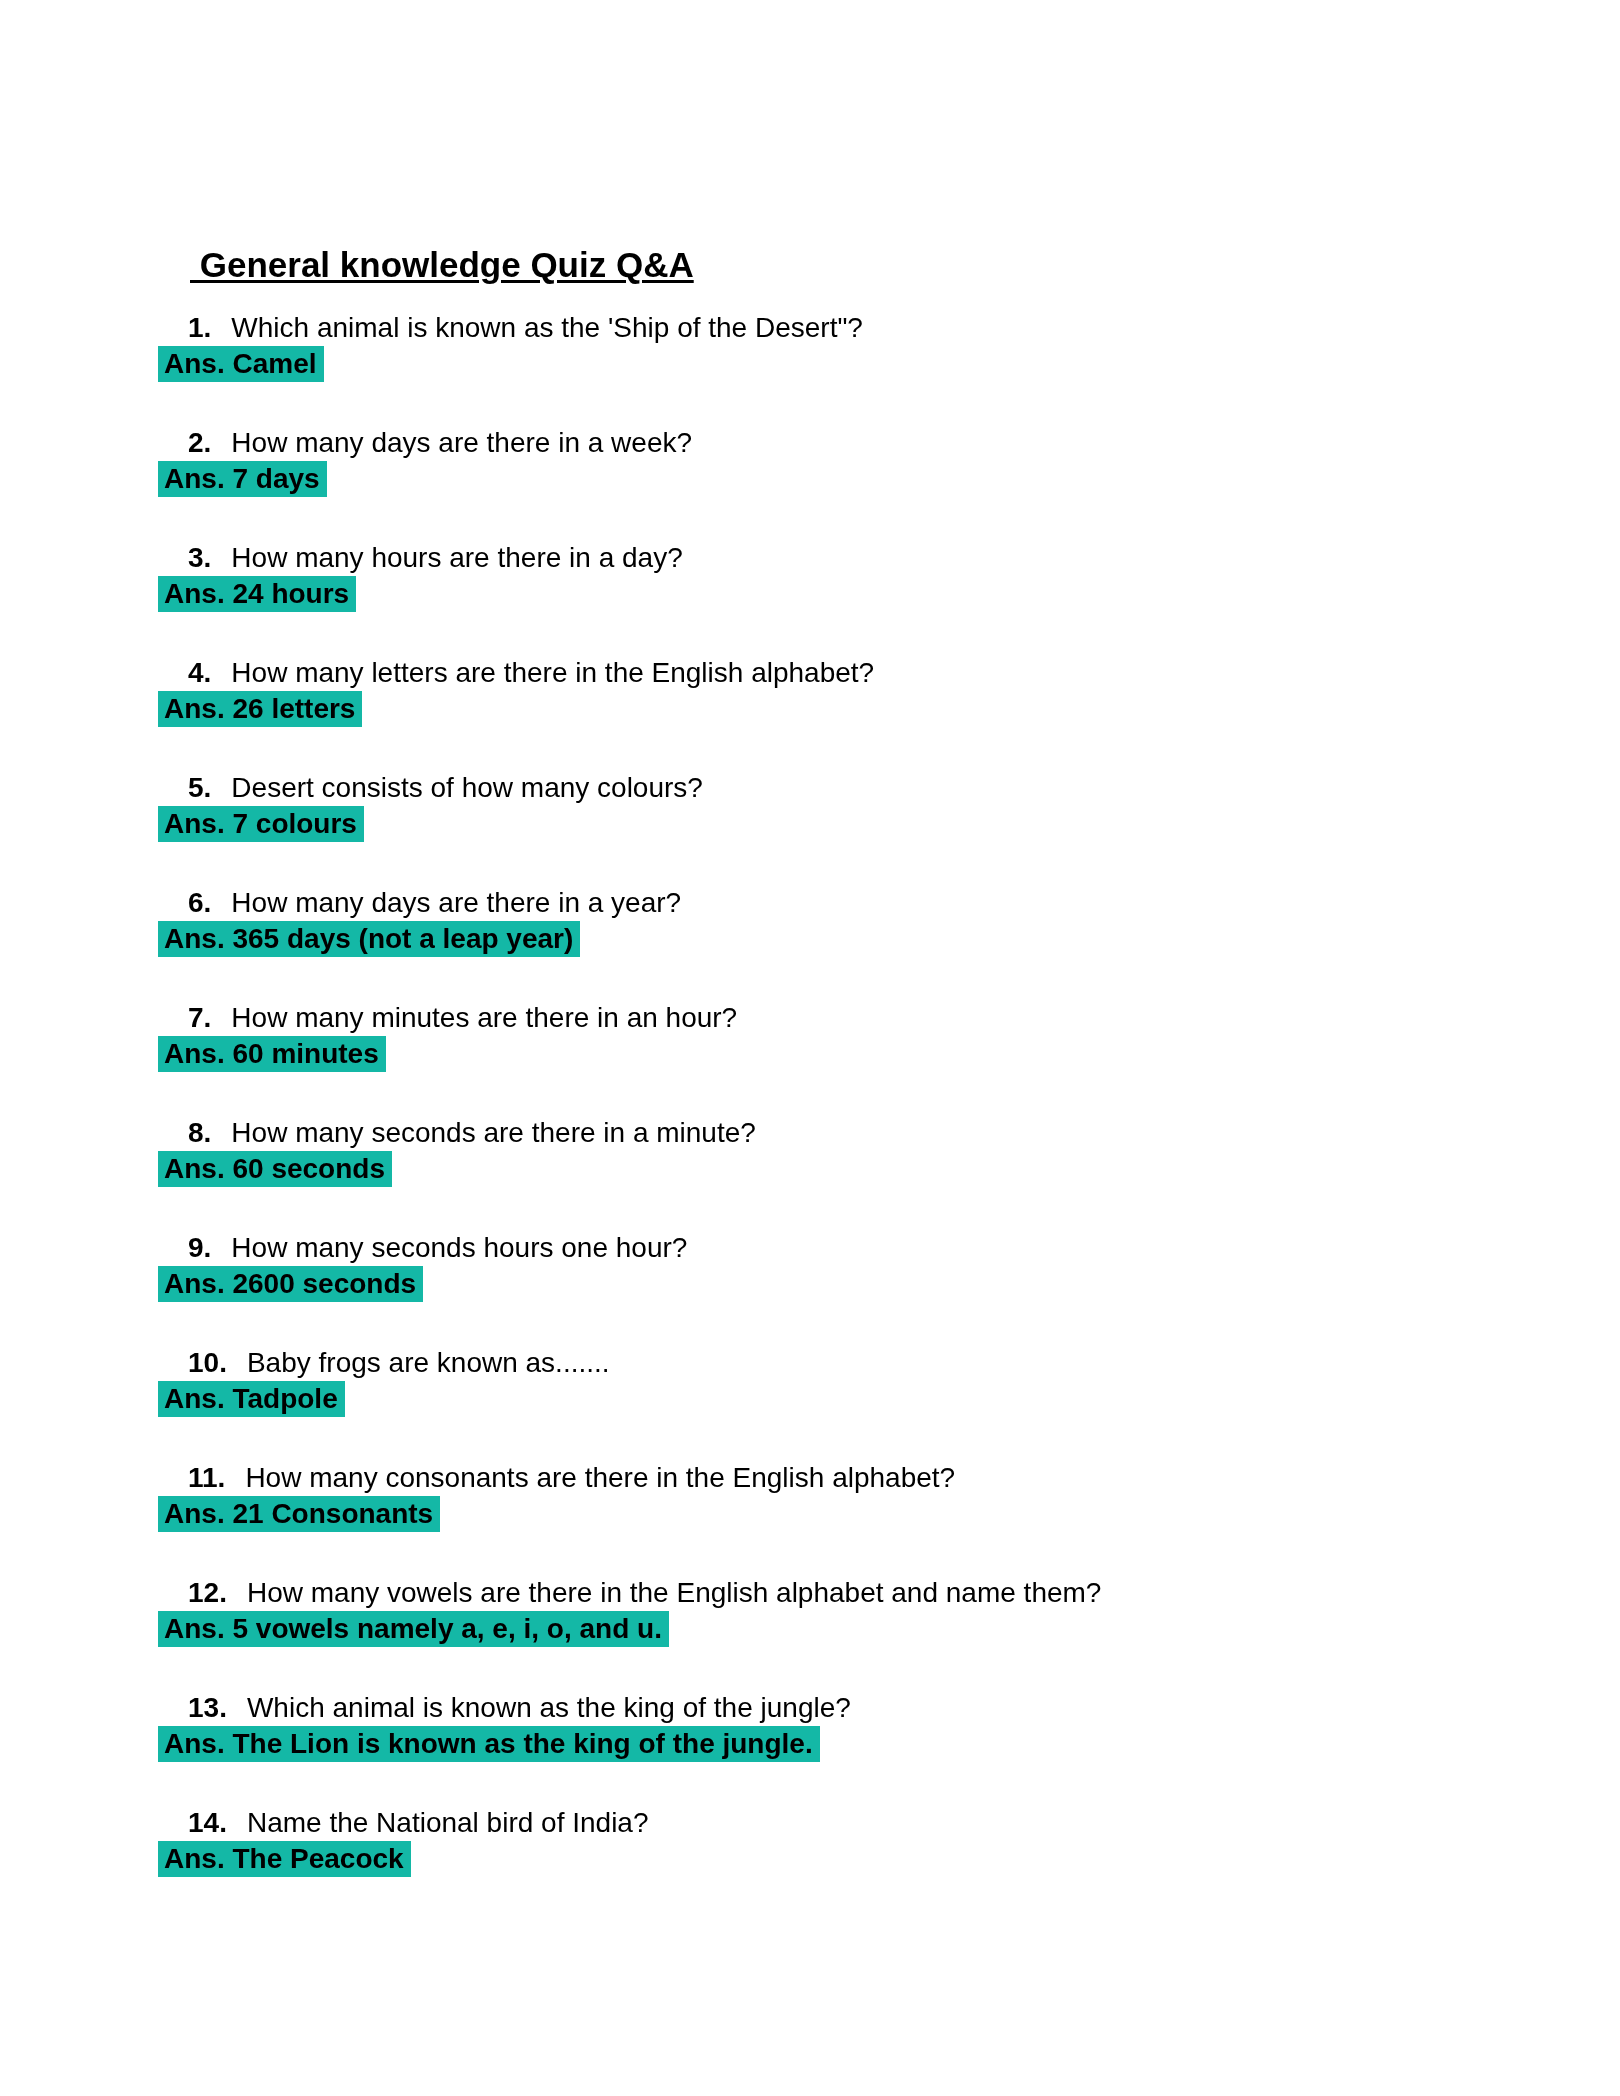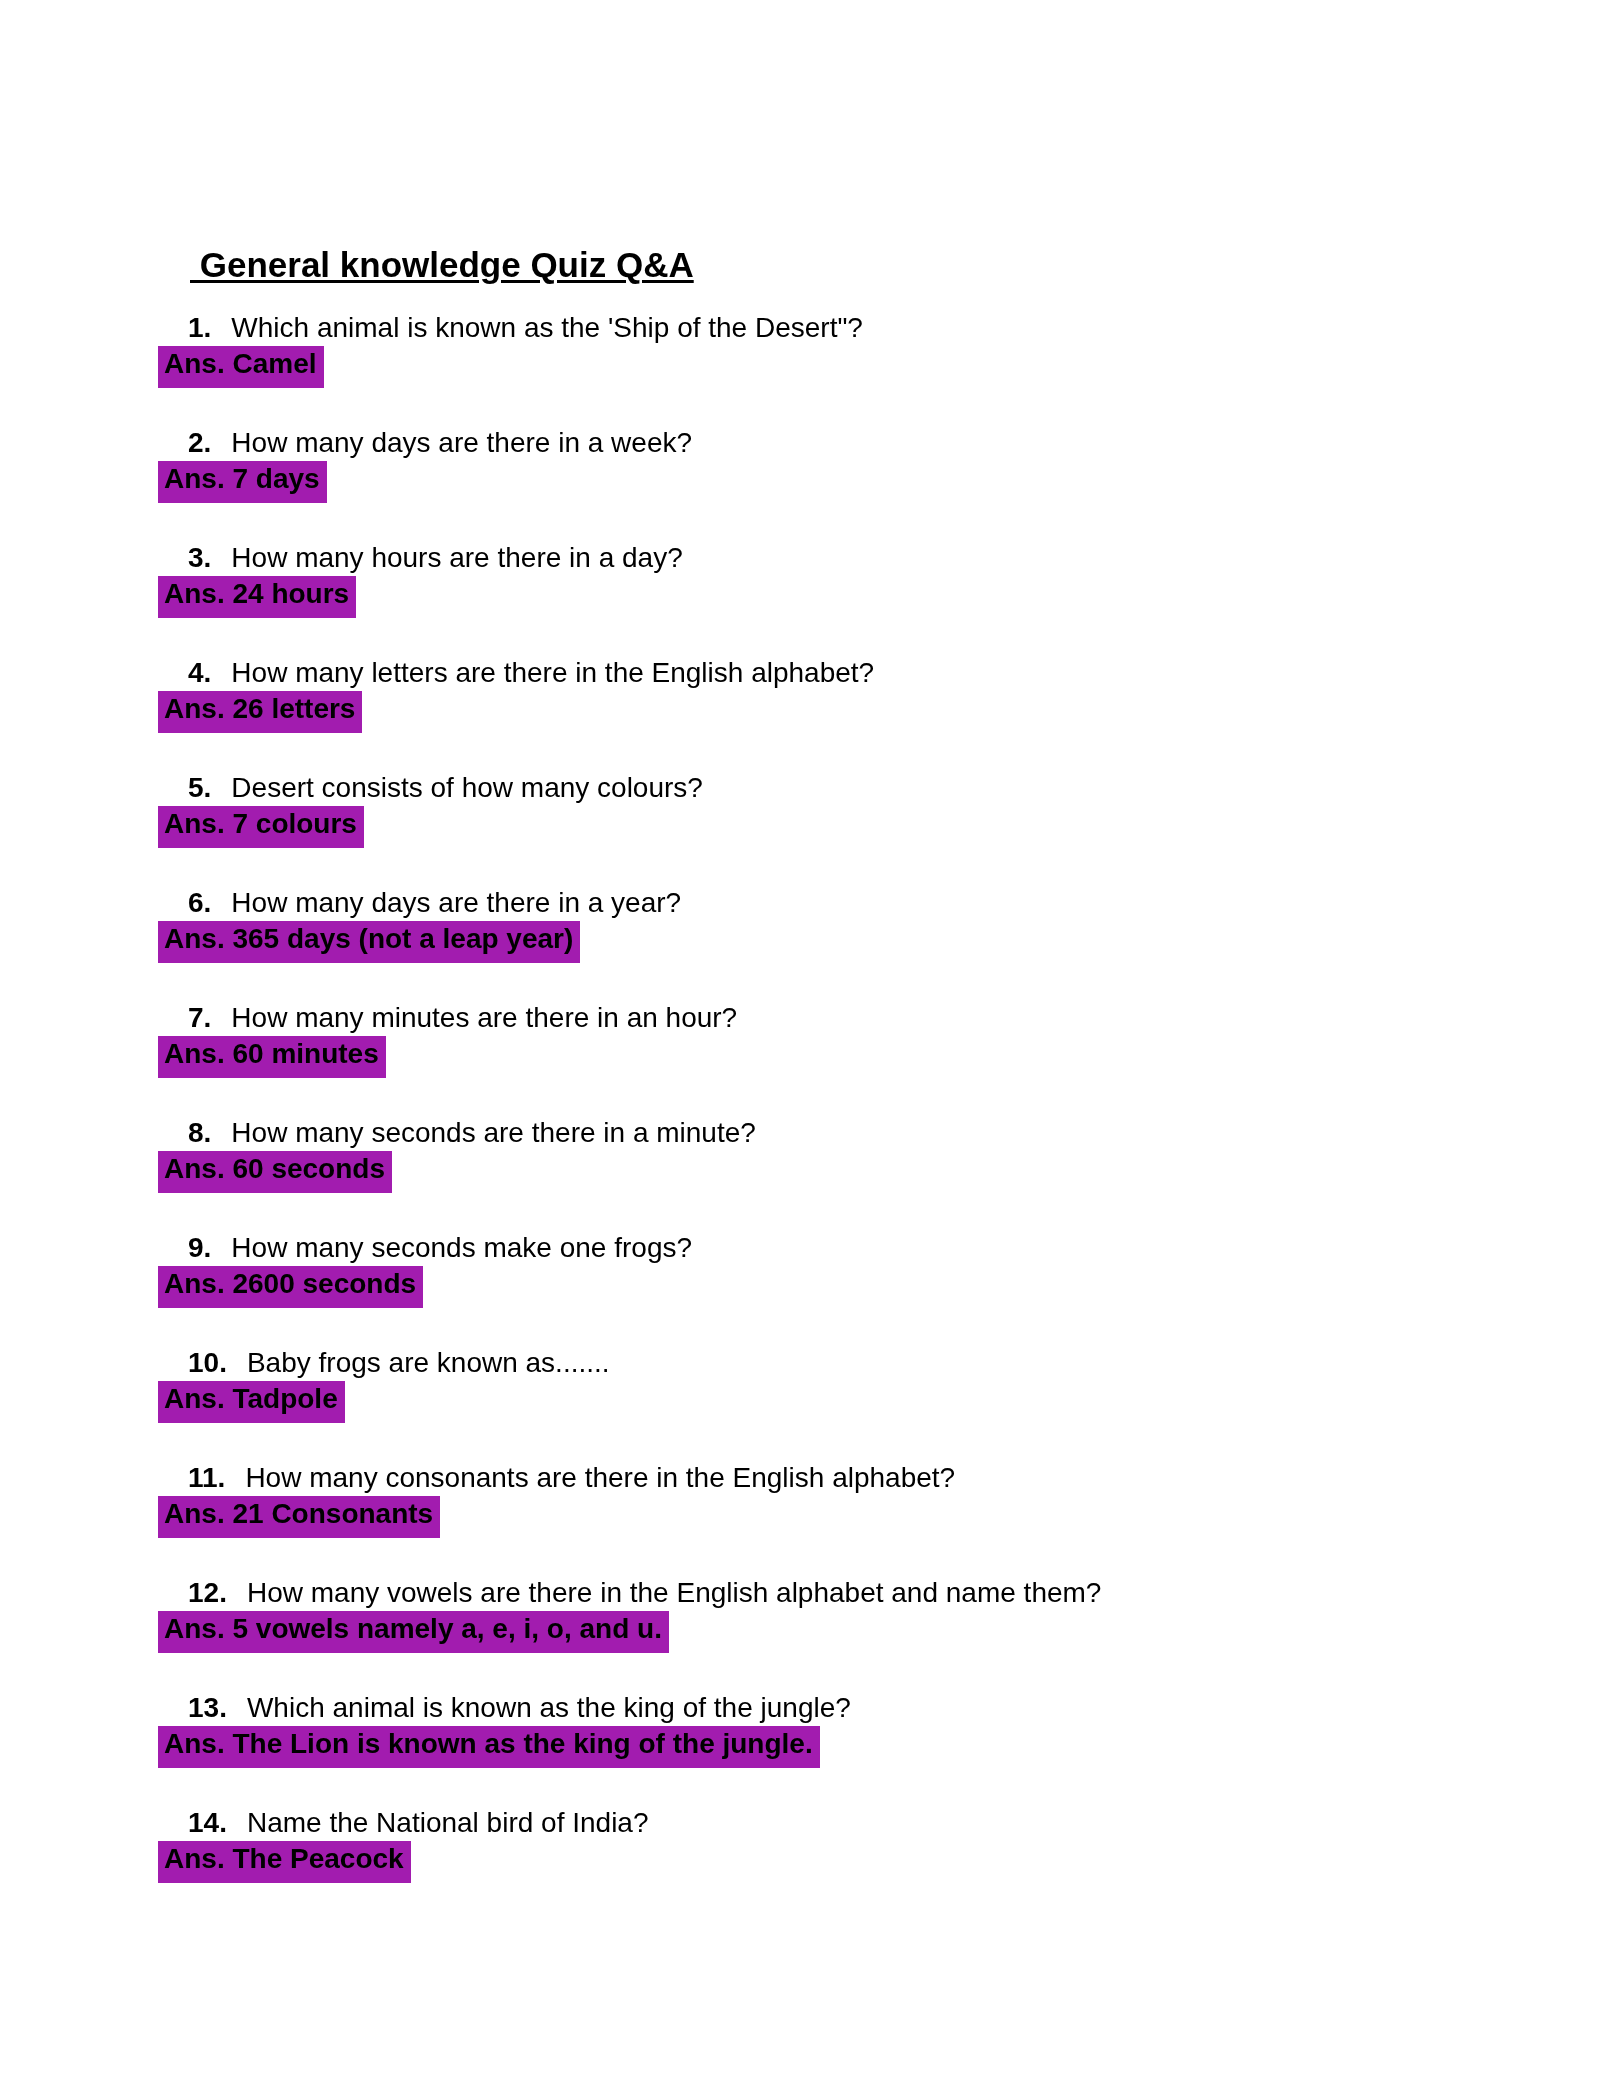--- a/index.html
+++ b/index.html
@@ -50,24 +50,24 @@
   .q .qtext {
     margin-left: 20px;
   }
   .a {
     margin: 2px 0 0 158px;
     font-size: 28px;
     line-height: 35px;
     white-space: pre;
   }
   .a .hl {
-    background: #a21caf;
+    background: #14b8a6;
     color: #000000;
     font-weight: bold;
-    padding: 2px 7px 9px 6px;
+    padding: 2px 7px 3px 6px;
   }
 </style>
 </head>
 <body>
 
 <div class="page">
   <h1 class="title"><span class="u">&nbsp;General knowledge Quiz Q&amp;A</span></h1>
   <div id="qa-list">
   <div class="qa">
     <p class="q"><strong class="qnum">1.</strong><span class="qtext">Which animal is known as the 'Ship of the Desert"?</span></p>
@@ -103,21 +103,21 @@
     <p class="q"><strong class="qnum">7.</strong><span class="qtext">How many minutes are there in an hour?</span></p>
     <p class="a"><mark class="hl">Ans. 60 minutes</mark></p>
   </div>
 
   <div class="qa">
     <p class="q"><strong class="qnum">8.</strong><span class="qtext">How many seconds are there in a minute?</span></p>
     <p class="a"><mark class="hl">Ans. 60 seconds</mark></p>
   </div>
 
   <div class="qa">
-    <p class="q"><strong class="qnum">9.</strong><span class="qtext">How many seconds make one frogs?</span></p>
+    <p class="q"><strong class="qnum">9.</strong><span class="qtext">How many seconds hours one hour?</span></p>
     <p class="a"><mark class="hl">Ans. 2600 seconds</mark></p>
   </div>
 
   <div class="qa">
     <p class="q"><strong class="qnum">10.</strong><span class="qtext">Baby frogs are known as.......</span></p>
     <p class="a"><mark class="hl">Ans. Tadpole</mark></p>
   </div>
 
   <div class="qa">
     <p class="q"><strong class="qnum">11.</strong><span class="qtext">How many consonants are there in the English alphabet?</span></p>

